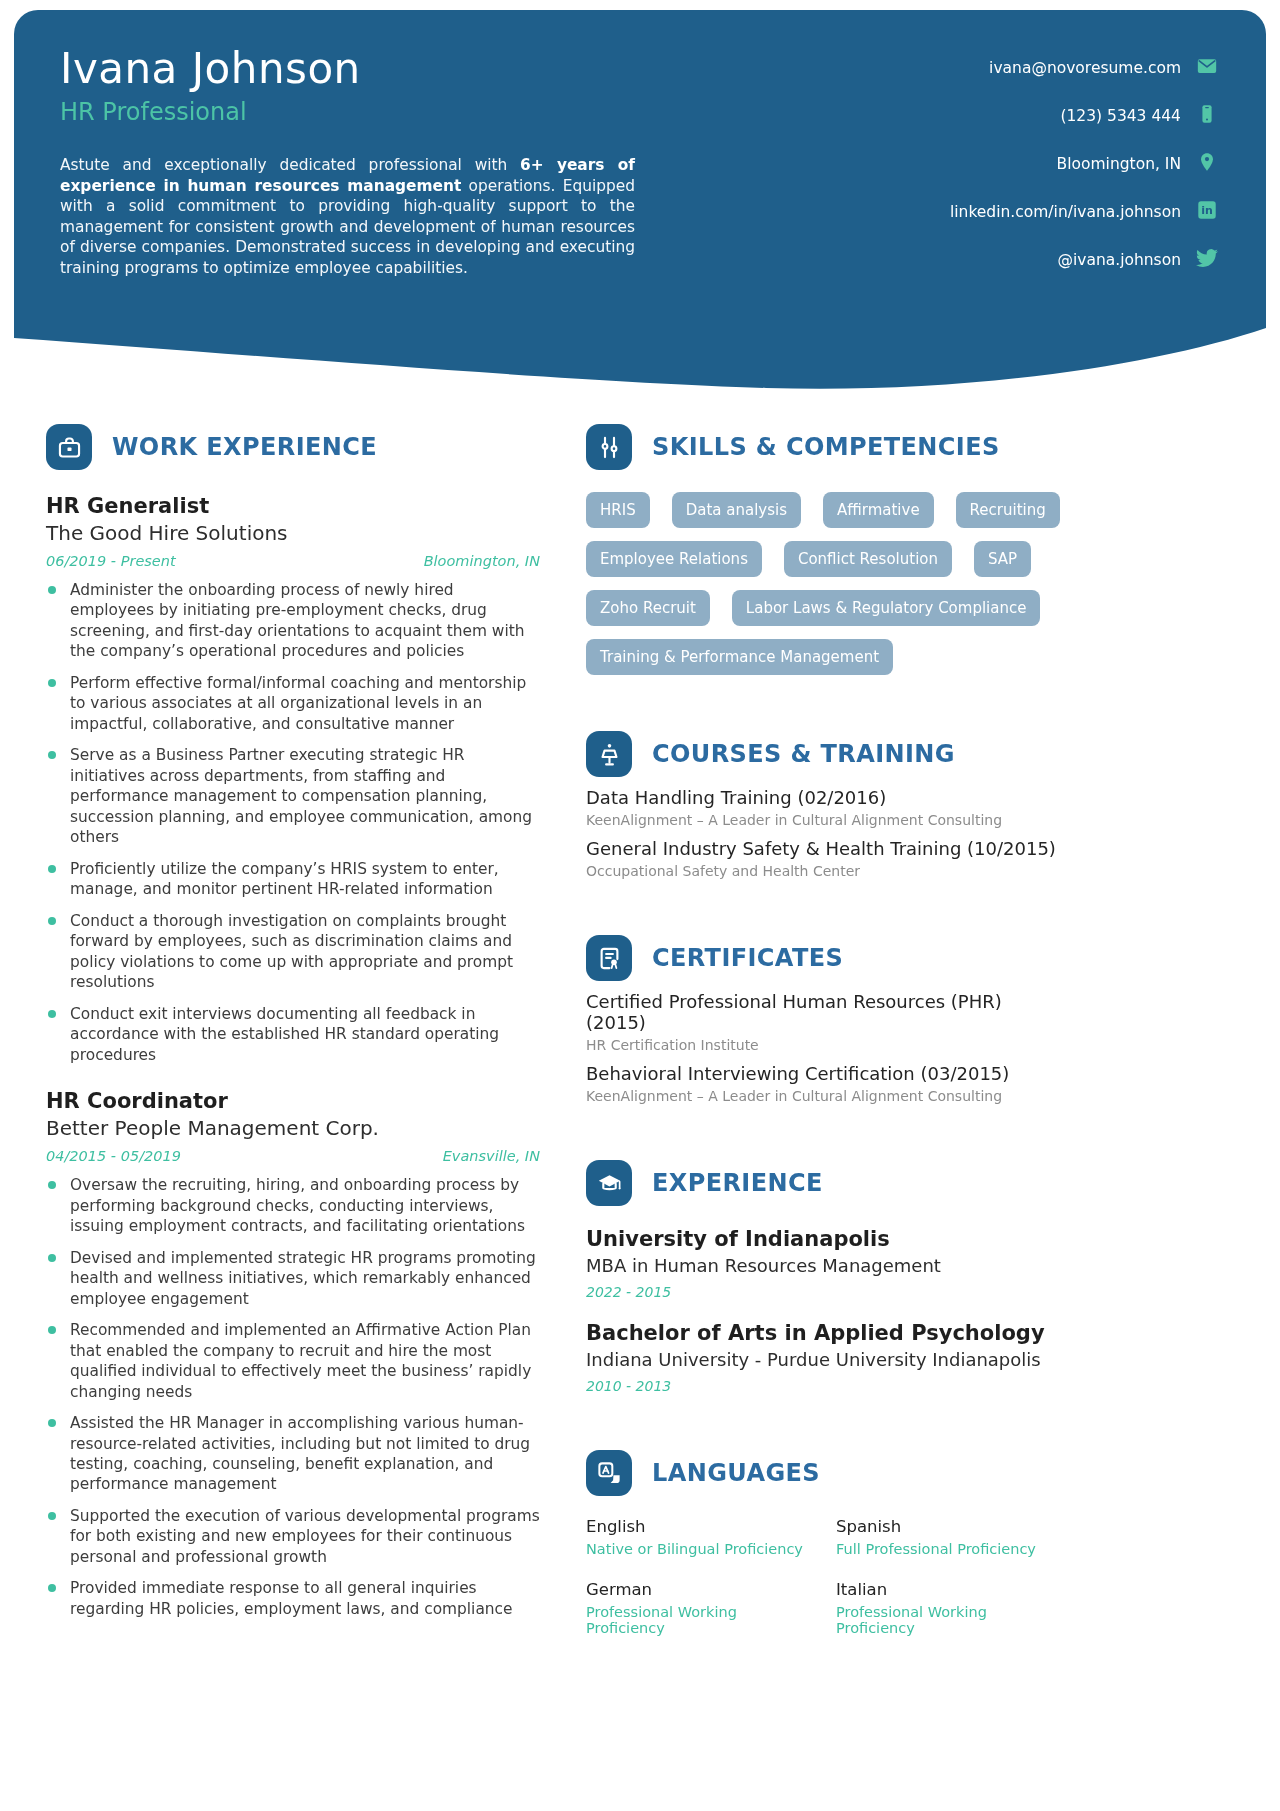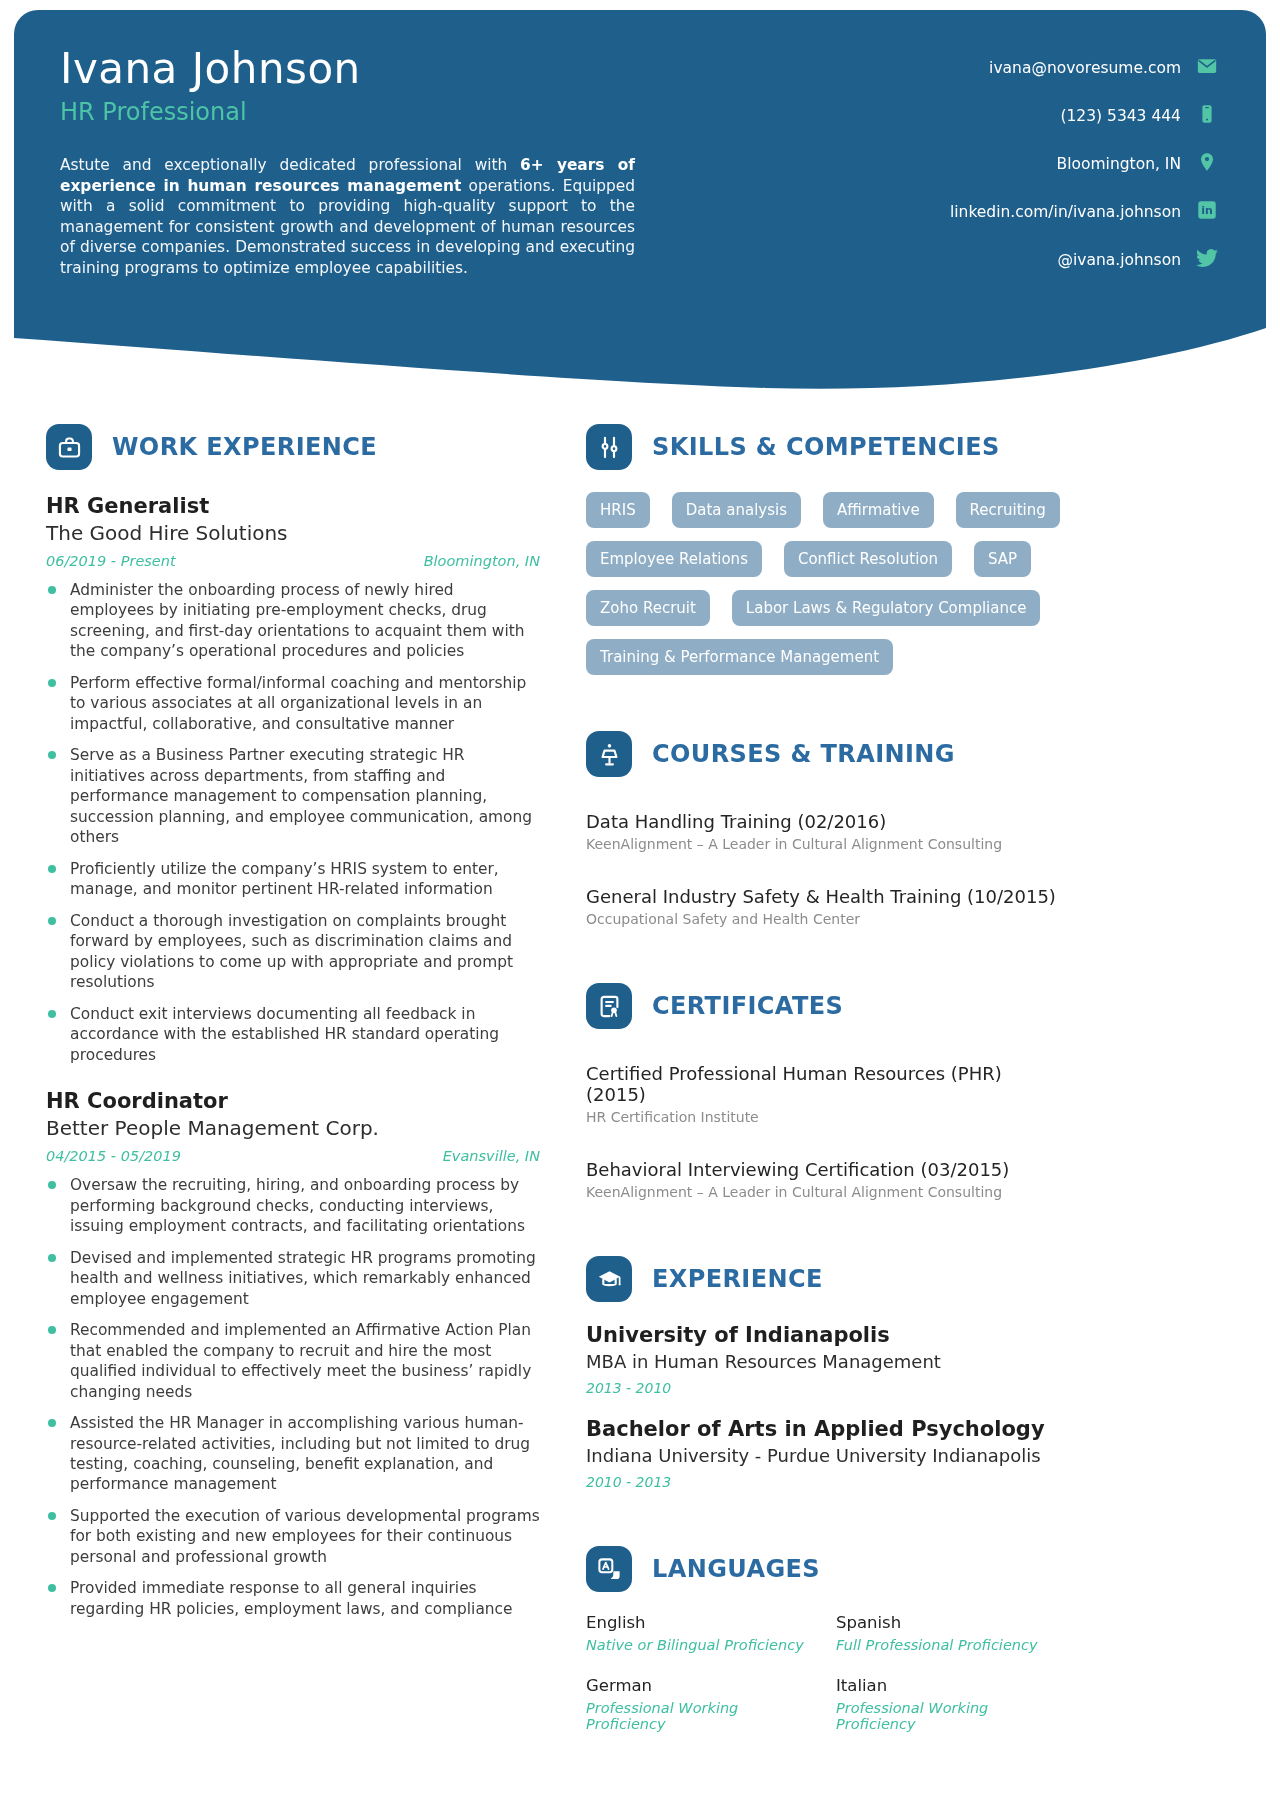--- a/index.html
+++ b/index.html
@@ -59,34 +59,34 @@
 
   
   .tags { margin-top:22px; }
   .tag-row { display:flex; gap:22px; margin-bottom:13px; }
   .tag {
     background:#8FAEC5; color:#ffffff; font-size:15px; padding:9px 14px;
     border-radius:8px; white-space:nowrap;
   }
 
   
-  .item { margin-top:34px; }
+  .item { margin-top:10px; }
   .item-title { font-size:18px; color:#242424; }
   .item-sub { font-size:14px; color:#8c8c8c; margin-top:4px; }
 
   
   .edu { margin-top:21px; }
   .edu-line1 { font-size:21px; font-weight:bold; color:#1f1f1f; }
   .edu-line2 { font-size:18px; color:#2d2d2d; margin-top:3px; line-height:1.28; }
   .edu-dates { font-size:14px; font-style:italic; color:#3EBFA1; margin-top:7px; }
 
   
   .lang-grid { display:grid; grid-template-columns:1fr 1fr; gap:23px 24px; margin-top:21px; }
   .lang-name { font-size:16.5px; color:#242424; }
-  .lang-level { font-size:14.5px; font-style:italic; color:#3EBFA1; margin-top:5px; }
+  .lang-level { font-size:14.5px; color:#3EBFA1; margin-top:5px; }
 </style>
 </head>
 <body>
 
 <div class="page">
 
   <div class="header-wrap">
     <div class="header">
       <div class="header-left">
         <div class="name">Ivana Johnson</div>
@@ -294,21 +294,21 @@
               <path d="M21 10.4v4.8" stroke-width="1.5"></path>
               <circle cx="21" cy="16.3" r="1" fill="#ffffff" stroke="none"></circle>
             </svg>
           </div>
           <h2>EXPERIENCE</h2>
         </div>
         <div id="edu-items">
             <div class="edu">
               <div class="edu-line1">University of Indianapolis</div>
               <div class="edu-line2">MBA in Human Resources Management</div>
-              <div class="edu-dates">2013 - 2010</div>
+              <div class="edu-dates">2022 - 2015</div>
             </div>
             <div class="edu">
               <div class="edu-line1">Bachelor of Arts in Applied Psychology</div>
               <div class="edu-line2">Indiana University - Purdue University Indianapolis</div>
               <div class="edu-dates">2010 - 2013</div>
             </div>
           </div>
       </div>
 
       <div class="section">

